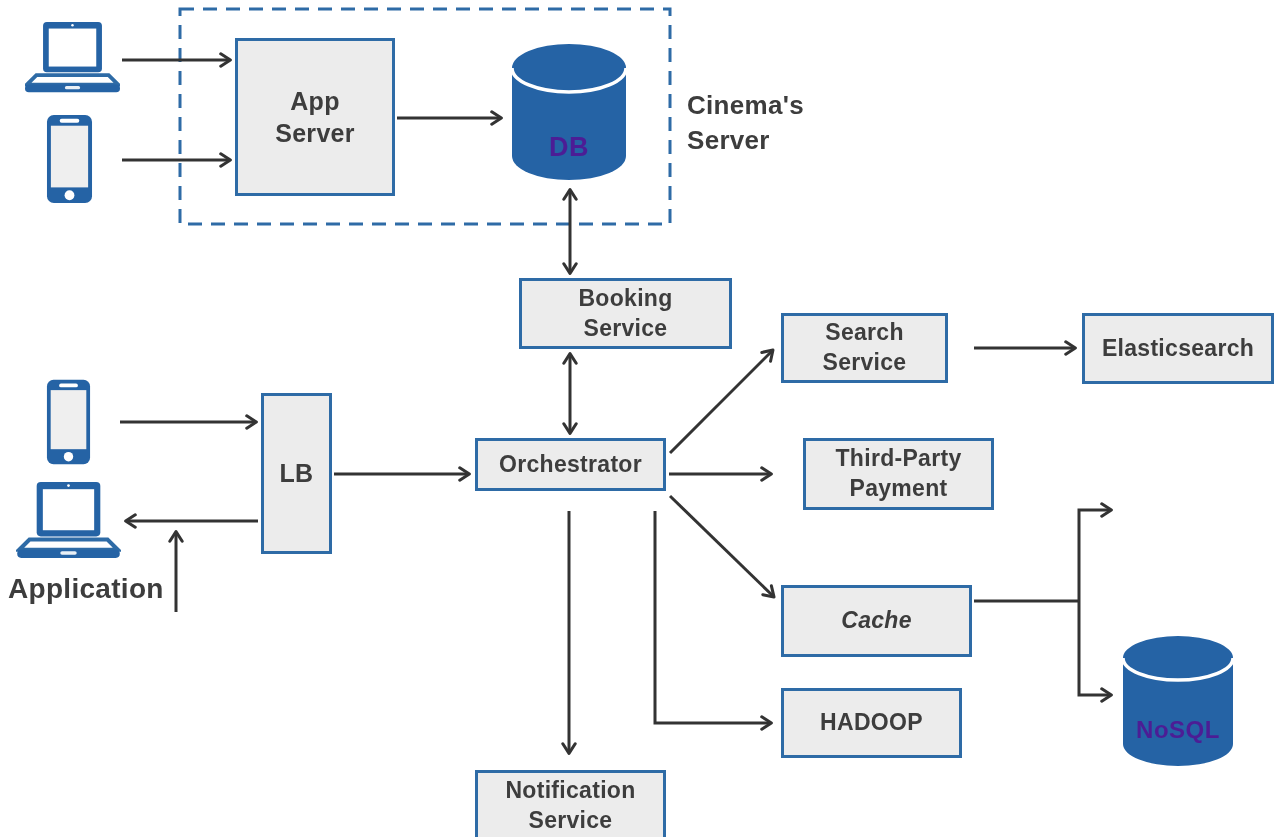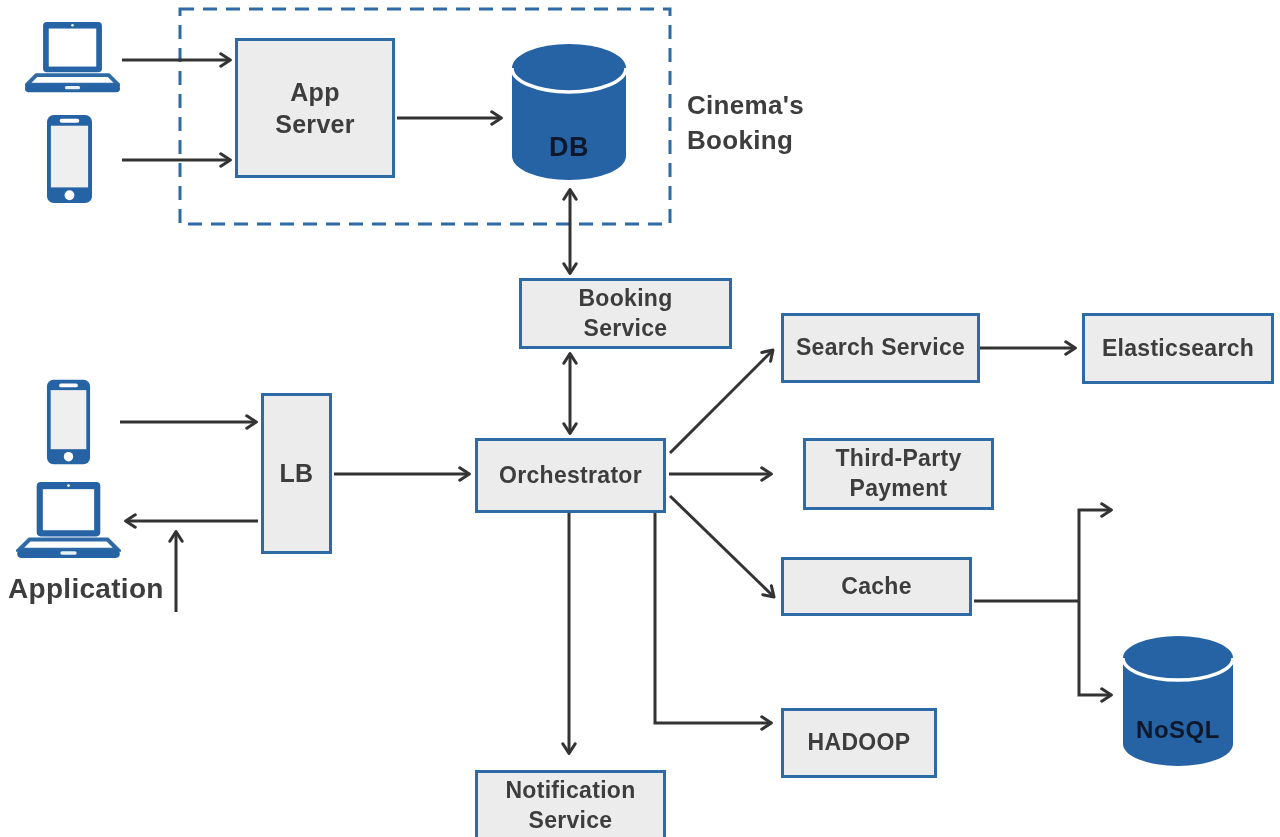--- a/index.html
+++ b/index.html
@@ -23,21 +23,21 @@
   }
   .circle{
     position:absolute;display:flex;align-items:center;justify-content:center;
     box-sizing:border-box;background:var(--box-fill);border:3px solid var(--border-blue);
     border-radius:50%;text-align:center;font-size:23px;font-weight:600;
     line-height:1.3;white-space:pre-line;color:var(--text);
   }
   .cyl{position:absolute;}
   .cyl svg{display:block;}
   .cyl .cyl-label{
-    position:absolute;left:0;right:0;text-align:center;color:#0f172a;
+    position:absolute;left:0;right:0;text-align:center;color:#4c1d95;
     font-weight:700;letter-spacing:.5px;
   }
   .free-label{
     position:absolute;font-weight:600;letter-spacing:.3px;line-height:1.35;
     white-space:pre-line;color:var(--text);
   }
   .fill-blue{fill:var(--accent-blue);}
   .stroke-blue{stroke:var(--border-blue);}
   .arrow-stroke{stroke:var(--arrow);}
   .arrow-line{stroke:var(--arrow);stroke-width:3;fill:none;}
@@ -109,40 +109,40 @@
     <svg width="105" height="78" viewBox="0 0 100 76">
       <rect class="fill-blue" x="19" y="0" width="62" height="53" rx="4"></rect>
       <rect x="25" y="7" width="50" height="40" fill="#ffffff"></rect>
       <circle cx="50" cy="3.5" r="1.3" fill="#ffffff"></circle>
       <path d="M12,56 L88,56 L98,66 L2,66 Z" fill="#ffffff" class="stroke-blue" stroke-width="4"></path>
       <rect class="fill-blue" x="0" y="66" width="100" height="8" rx="4"></rect>
       <rect x="42" y="67.5" width="16" height="3.5" rx="1.7" fill="#ffffff" opacity="0.9"></rect>
     </svg>
   </div>
 
-  <div class="box" style="left:235px;top:38px;width:160px;height:140px;font-size:25px;">App
+  <div class="box" style="left:235px;top:38px;width:160px;height:158px;font-size:25px;">App
 Server</div>
 
   <div class="box" style="left:491px;top:278px;width:213px;height:71px;margin-left:28px;">Booking
 Service</div>
 
-  <div class="box" style="left:475px;top:438px;width:191px;height:75px;">Orchestrator</div>
+  <div class="box" style="left:475px;top:438px;width:191px;height:53px;">Orchestrator</div>
 
   <div class="box" style="left:261px;top:393px;width:71px;height:161px;font-size:25px;">LB</div>
 
-  <div class="box" style="left:781px;top:313px;width:199px;height:70px;">Search Service</div>
+  <div class="box" style="left:781px;top:313px;width:167px;height:70px;">Search Service</div>
 
   <div class="box" style="left:1082px;top:313px;width:192px;height:71px;">Elasticsearch</div>
 
   <div class="box" style="left:781px;top:438px;width:191px;height:72px;margin-left:22px;">Third-Party
 Payment</div>
 
-  <div class="box" style="left:781px;top:557px;width:191px;height:59px;">Cache</div>
+  <div class="box" style="left:781px;top:585px;width:191px;height:72px;font-style:italic;">Cache</div>
 
-  <div class="box" style="left:781px;top:708px;width:156px;height:70px;">HADOOP</div>
+  <div class="box" style="left:781px;top:688px;width:181px;height:70px;">HADOOP</div>
 
   <div class="box" style="left:475px;top:760px;width:191px;height:71px;margin-top:10px;">Notification
 Service</div>
 
 
   <div class="cyl" style="left:508px;top:42px;width:122px;height:140px;">
     <svg width="122" height="140" viewBox="0 0 122 140">
       <path class="fill-blue" d="M4,26 a57,24 0 0 1 114,0 v88 a57,24 0 0 1 -114,0 z"></path>
       <path d="M4,26 a57,24 0 0 0 114,0" fill="none" stroke="#ffffff" stroke-width="3.5"></path>
     </svg>
@@ -152,17 +152,17 @@
 
   <div class="cyl" style="left:1119px;top:634px;width:118px;height:134px;">
     <svg width="118" height="134" viewBox="0 0 118 134">
       <path class="fill-blue" d="M4,24 a55,22 0 0 1 110,0 v86 a55,22 0 0 1 -110,0 z"></path>
       <path d="M4,24 a55,22 0 0 0 110,0" fill="none" stroke="#ffffff" stroke-width="3.5"></path>
     </svg>
     <span class="cyl-label" style="top:82px;font-size:24px;">NoSQL</span>
   </div>
 
   <div class="free-label" style="left:687px;top:88px;font-size:26px;">Cinema's
-Booking</div>
+Server</div>
 
   <div class="free-label" style="left:8px;top:570px;font-size:28px;">Application</div>
 
 </div>
 
 </body></html>

